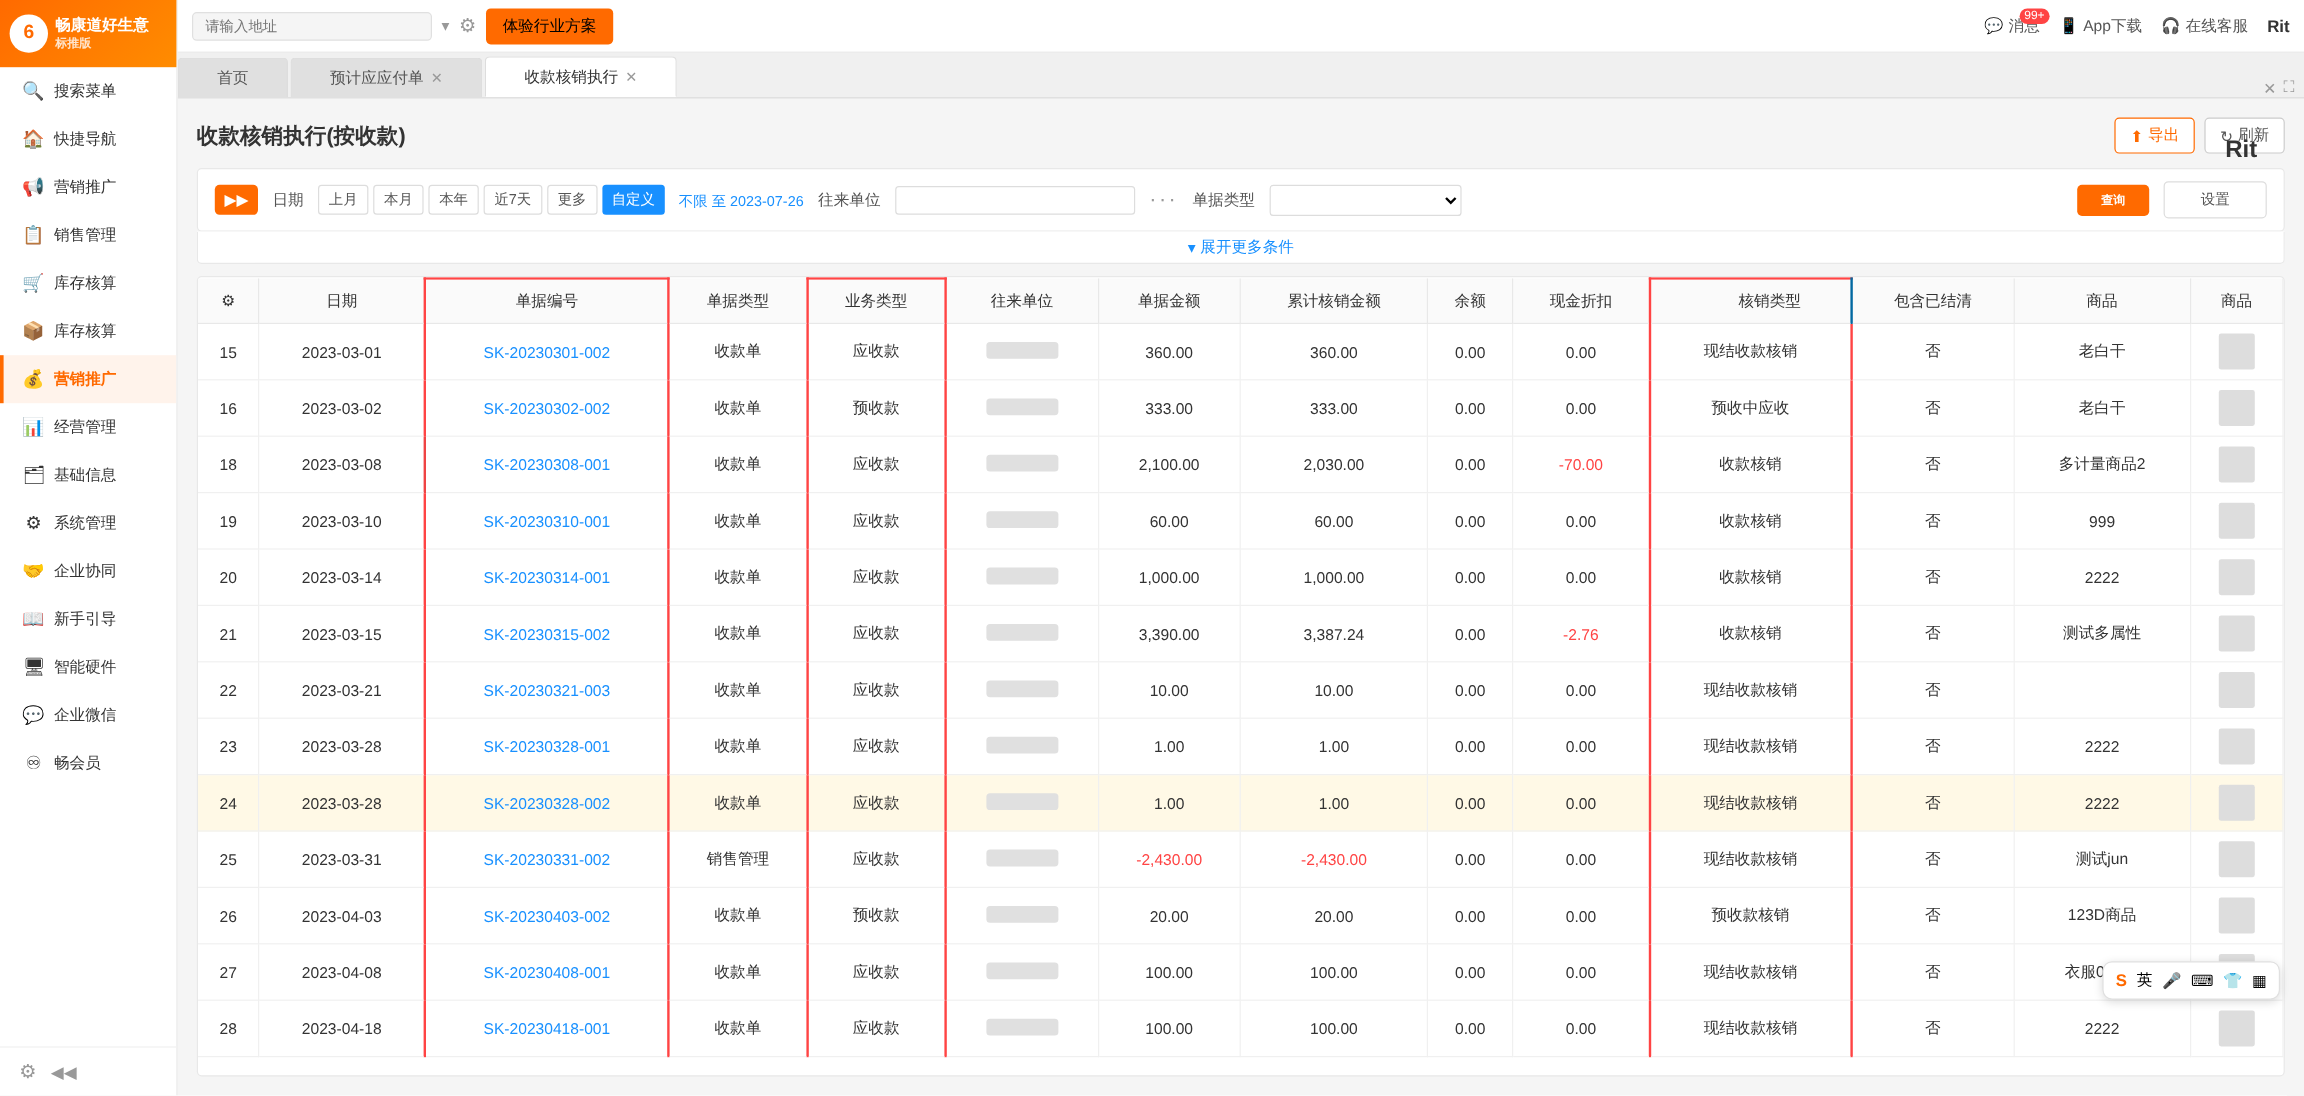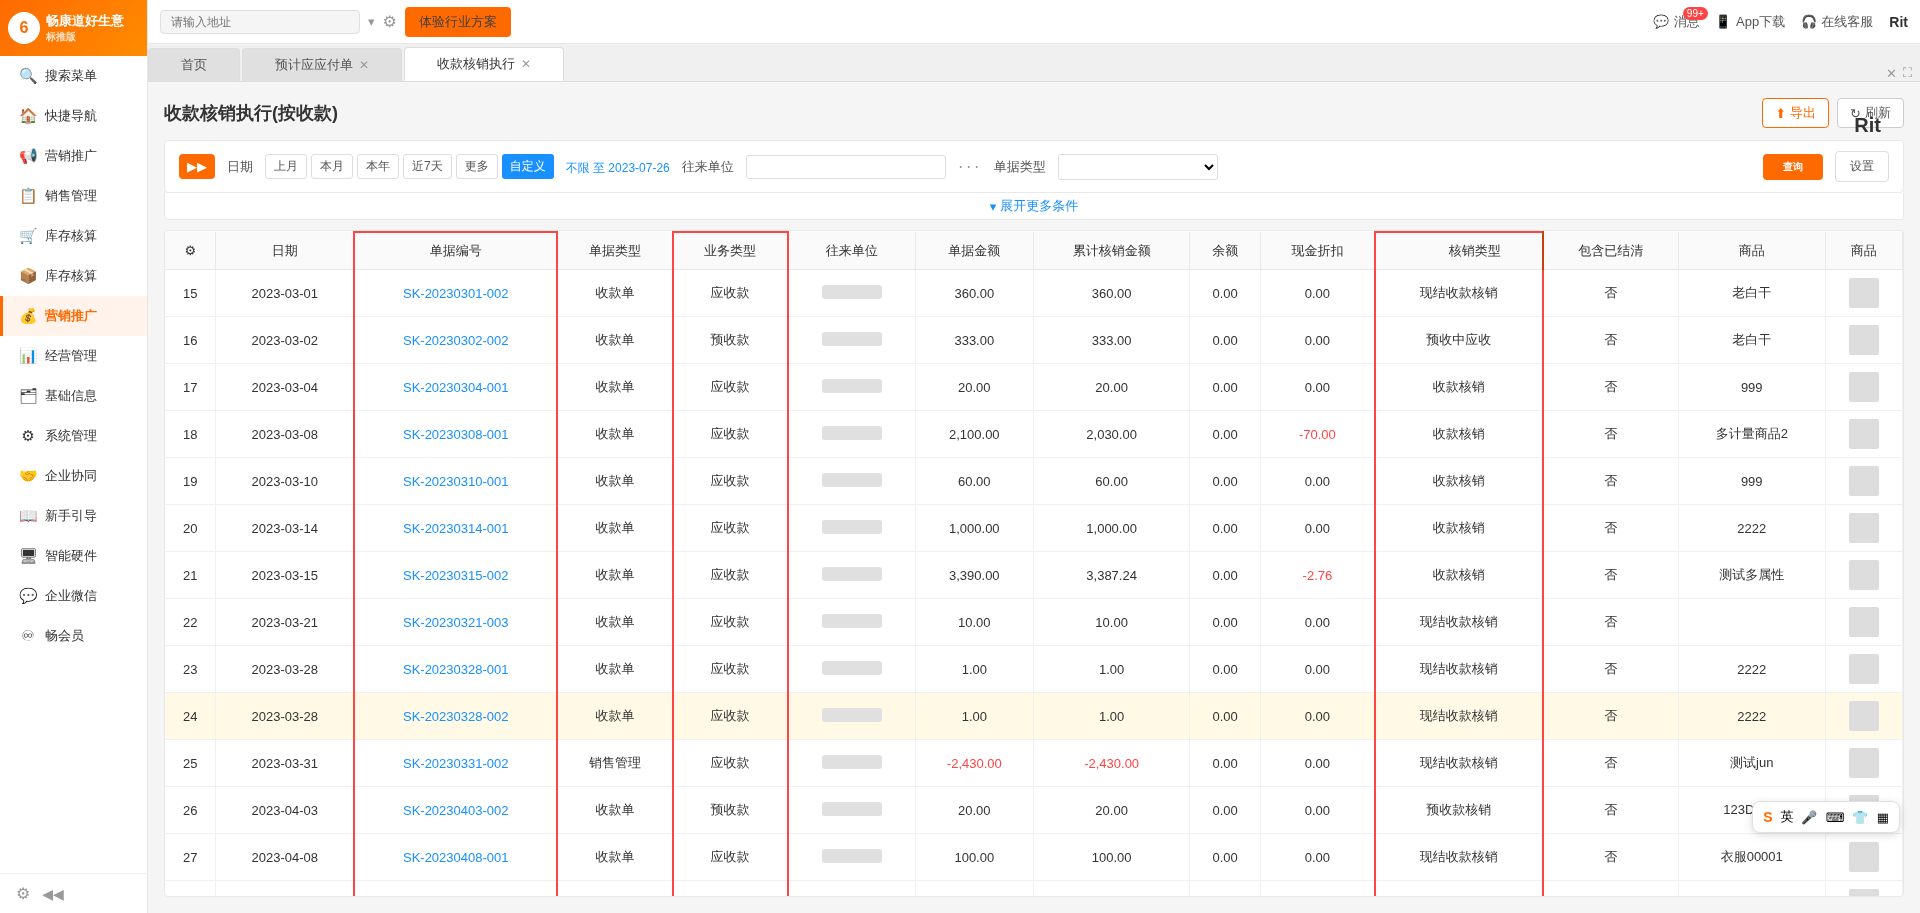--- a/index.html
+++ b/index.html
@@ -69,21 +69,21 @@
       background: #f5f5f5;
       border: 1px solid #e0e0e0;
       border-radius: 4px;
       padding: 4px 10px;
       width: 200px;
       font-size: 12px;
       color: #999;
     }
     .topbar-btn-industry {
       background: #ff6a00;
-      color: #404040;
+      color: #000000;
       border: none;
       border-radius: 4px;
       padding: 6px 14px;
       cursor: pointer;
       font-size: 13px;
     }
     .topbar-right { display: flex; align-items: center; gap: 16px; }
     .topbar-msg { display: flex; align-items: center; gap: 4px; cursor: pointer; color: #555; font-size: 12px; position: relative; }
     .msg-badge {
       position: absolute; top: -6px; right: -8px;
@@ -137,21 +137,21 @@
     .filter-toggle { background: #ff6a00; color: #fff; border: none; border-radius: 4px; padding: 5px 8px; cursor: pointer; }
     .filter-label { color: #555; font-size: 13px; white-space: nowrap; }
     .filter-date-btns { display: flex; gap: 4px; }
     .filter-date-btn { padding: 3px 8px; border: 1px solid #ddd; border-radius: 3px; cursor: pointer; font-size: 12px; color: #555; background: #fff; }
     .filter-date-custom { background: #1890ff; color: #fff; border: none; border-radius: 3px; padding: 3px 8px; cursor: pointer; font-size: 12px; }
     .filter-date-range { color: #1890ff; font-size: 12px; margin-top: 3px; }
     .filter-input { border: 1px solid #ddd; border-radius: 3px; padding: 4px 8px; width: 200px; font-size: 12px; }
     .filter-select { border: 1px solid #ddd; border-radius: 3px; padding: 4px 8px; width: 160px; font-size: 12px; background: #fff; }
     .filter-dots { color: #999; font-size: 18px; letter-spacing: 2px; }
     .btn-query { background: #ff6a00; color: #fff; border: none; border-radius: 4px; padding: 6px 20px; cursor: pointer; font-size: 10px; font-weight: bold; }
-    .btn-setting { border: 1px solid #ddd; color: #555; background: #fff; padding: 6px 14px; border-radius: 4px; cursor: pointer; font-size: 12px; }
+    .btn-setting { border: 1px solid #ddd; color: #555; background: #fff; padding: 6px 30px; border-radius: 4px; cursor: pointer; font-size: 12px; }
     .filter-expand { display: flex; align-items: center; justify-content: center; background: #fff; border: 1px solid #e8e8e8; border-top: none; padding: 4px; cursor: pointer; color: #1890ff; font-size: 12px; gap: 4px; border-radius: 0 0 4px 4px; }
 
     
     .table-container {
       flex: 1;
       background: #fff;
       border: 1px solid #e8e8e8;
       border-radius: 4px;
       overflow: auto;
     }
@@ -393,21 +393,21 @@
             <th>⚙</th>
             <th>日期</th>
             <th style="border-left:2px solid #ff4444;border-right:2px solid #ff4444;border-top:2px solid #ff4444;">单据编号</th>
             <th>单据类型</th>
             <th style="border-left:2px solid #ff4444;border-right:2px solid #ff4444;border-top:2px solid #ff4444;">业务类型</th>
             <th>往来单位</th>
             <th>单据金额</th>
             <th>累计核销金额</th>
             <th>余额</th>
             <th>现金折扣</th>
-            <th style="border-left:2px solid #ff4444;border-right:2px solid #c2410c;border-top:2px solid #ff4444;padding-left:40px;">核销类型</th>
+            <th style="border-left:2px solid #ff4444;border-right:2px solid #0369a1;border-top:2px solid #ff4444;padding-left:40px;">核销类型</th>
             <th>包含已结清</th>
             <th>商品</th>
             <th>商品</th>
           </tr>
         </thead>
         <tbody id="table-body">
         <tr>
       <td>15</td>
       <td>2023-03-01</td>
       <td style="border-left:2px solid #ff4444;border-right:2px solid #ff4444;"><span class="link">SK-20230301-002</span></td>
@@ -433,36 +433,20 @@
       <td class="">333.00</td>
       <td class="">333.00</td>
       <td>0.00</td>
       <td class="">0.00</td>
       <td style="border-left:2px solid #ff4444;border-right:2px solid #ff4444;">预收中应收</td>
       <td>否</td>
       <td>老白干</td>
       <td><span style="display:inline-block;width:30px;height:30px;background:#ddd;vertical-align:middle;border-radius:2px;"></span></td>
     </tr>
             <tr>
-      <td>17</td>
-      <td>2023-03-04</td>
-      <td style="border-left:2px solid #ff4444;border-right:2px solid #ff4444;"><span class="link">SK-20230304-001</span></td>
-      <td>收款单</td>
-      <td style="border-left:2px solid #ff4444;border-right:2px solid #ff4444;">应收款</td>
-      <td><span class="blurred"></span></td>
-      <td class="">20.00</td>
-      <td class="">20.00</td>
-      <td>0.00</td>
-      <td class="">0.00</td>
-      <td style="border-left:2px solid #ff4444;border-right:2px solid #ff4444;">收款核销</td>
-      <td>否</td>
-      <td>999</td>
-      <td><span style="display:inline-block;width:30px;height:30px;background:#ddd;vertical-align:middle;border-radius:2px;"></span></td>
-    </tr>
-            <tr>
       <td>18</td>
       <td>2023-03-08</td>
       <td style="border-left:2px solid #ef4444;border-right:2px solid #ff4444;"><span class="link">SK-20230308-001</span></td>
       <td>收款单</td>
       <td style="border-left:2px solid #ff4444;border-right:2px solid #ff4444;">应收款</td>
       <td><span class="blurred"></span></td>
       <td class="">2,100.00</td>
       <td class="">2,030.00</td>
       <td>0.00</td>
       <td class="negative">-70.00</td>

